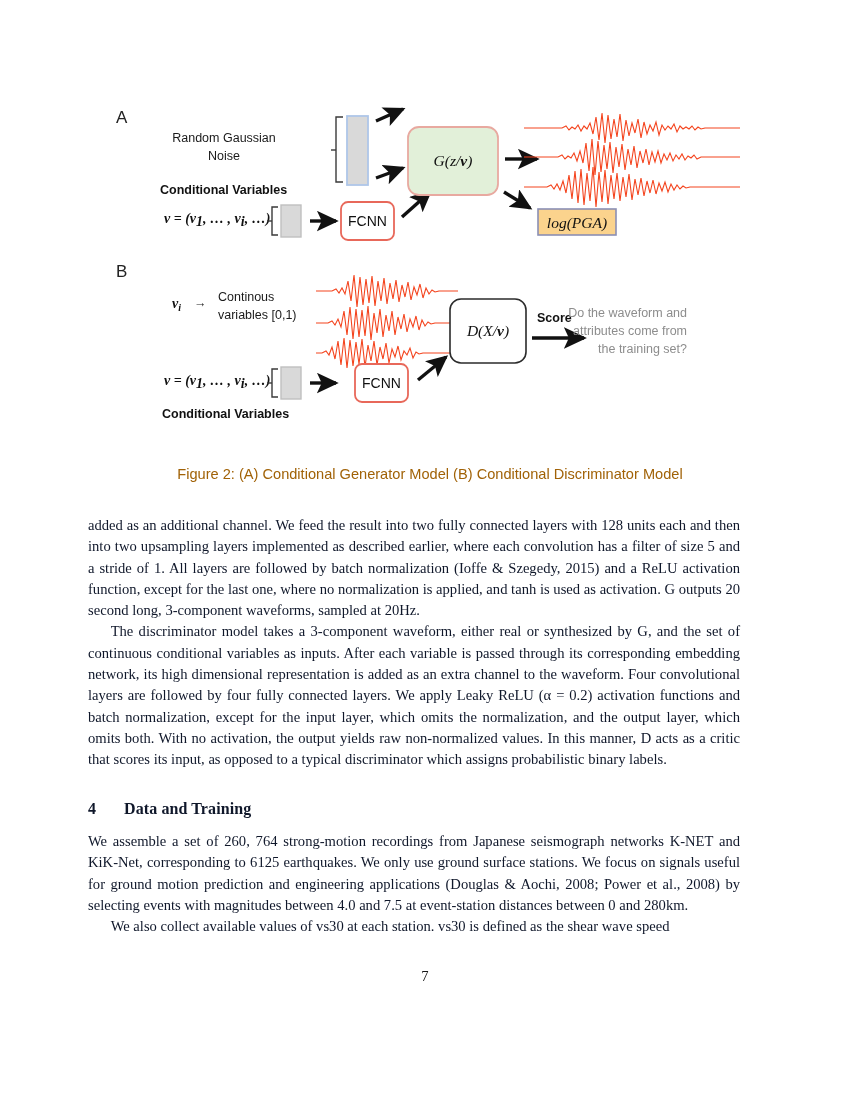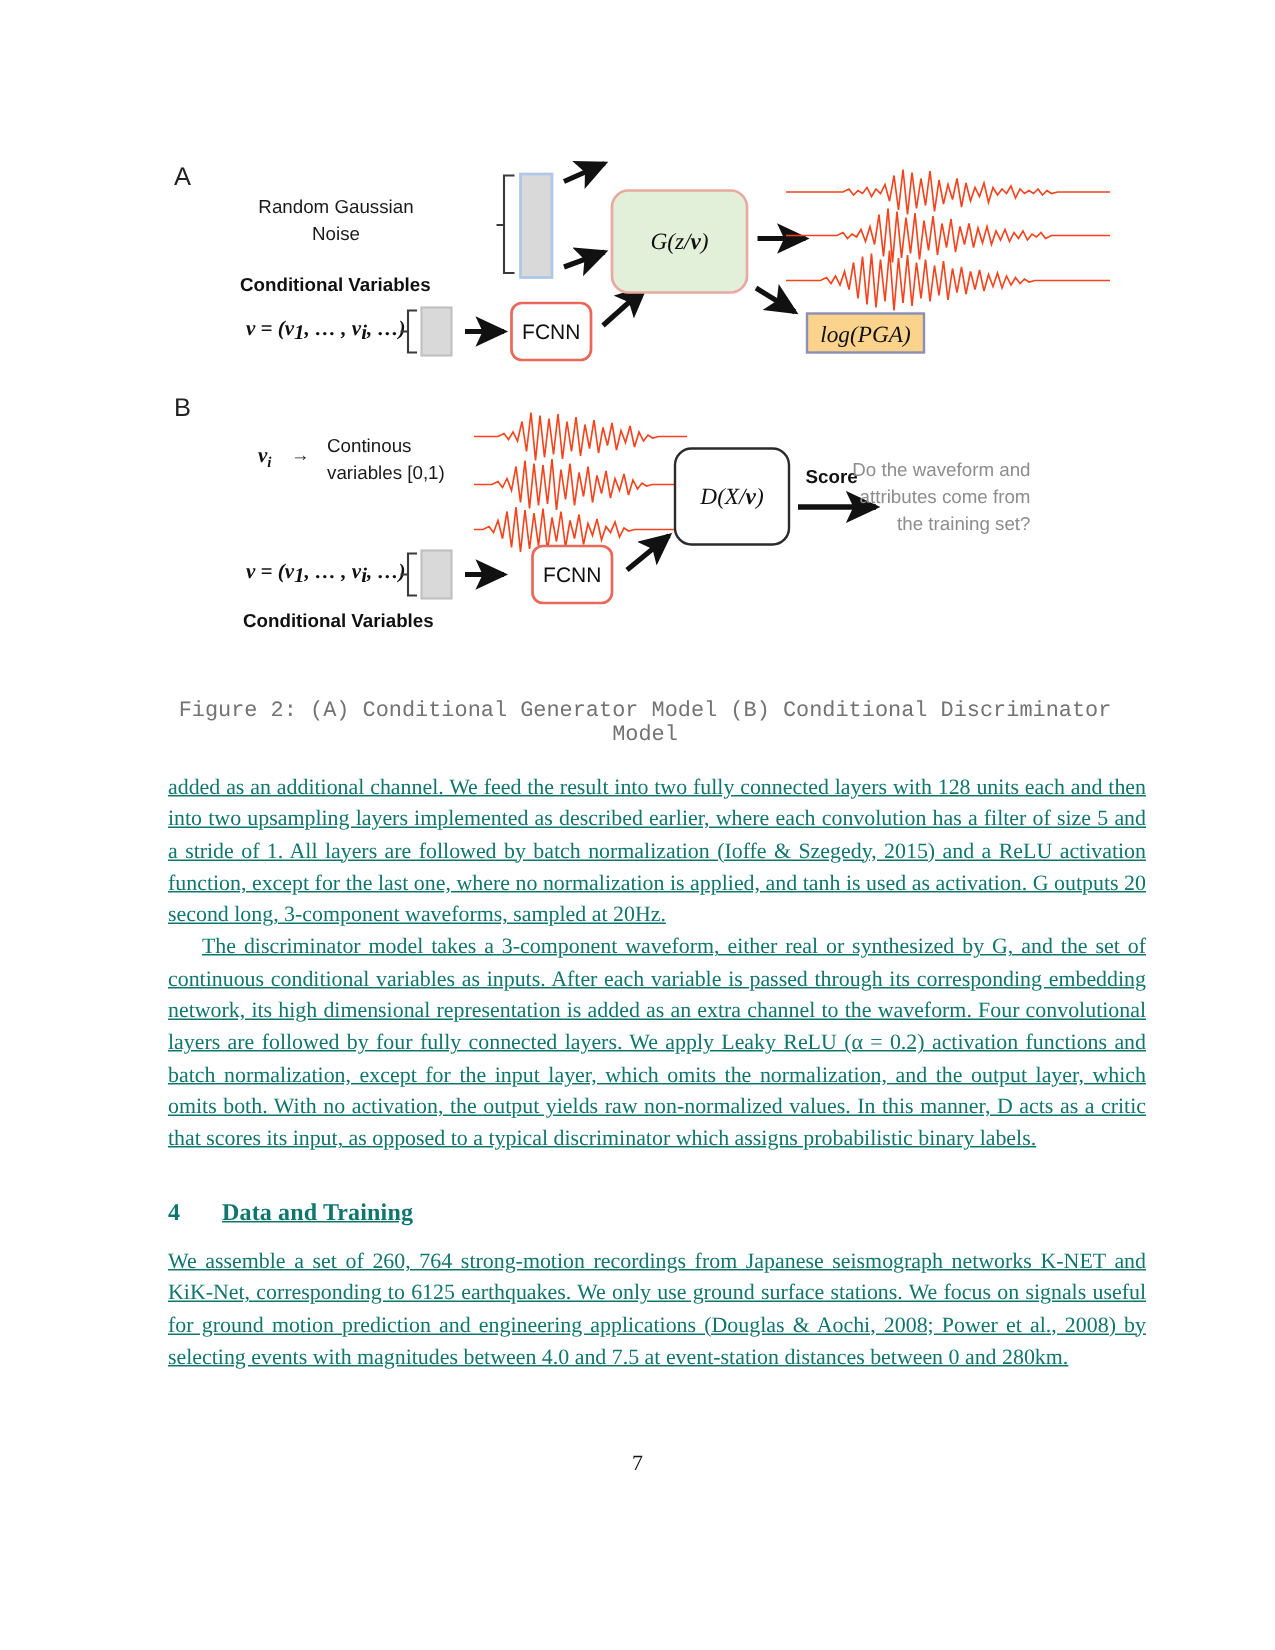--- a/index.html
+++ b/index.html
@@ -78,36 +78,35 @@
     fill: #111;
   }
 
   
   .caption {
     position: absolute;
     left: 100px;
     top: 466px;
     width: 660px;
     text-align: center;
-    font-family: Liberation Mono, monospace;
+    font-family: Liberation Sans, sans-serif;
     font-size: 14.6px;
-    color: #737373;
+    color: #a16207;
   }
 
   .body-col {
     position: absolute;
-    left: 112px;
+    left: 88px;
     top: 515px;
     width: 652px;
     font-family: "Liberation Serif", serif;
     font-size: 14.6px;
     line-height: 1.46;
-    color: #0f766e;
+    color: #0f172a;
     text-align: justify;
-    text-decoration: underline;
   }
   .body-col p {
     margin: 0;
     text-indent: 0;
   }
   .body-col p.indent {
     text-indent: 1.55em;
   }
   .section-head {
     margin: 26px 0 11px 0;
@@ -234,17 +233,18 @@
 
   <div class="body-col">
     <p>added as an additional channel. We feed the result into two fully connected layers with 128 units each and then into two upsampling layers implemented as described earlier, where each convolution has a filter of size 5 and a stride of 1. All layers are followed by batch normalization (Ioffe &amp; Szegedy, 2015) and a ReLU activation function, except for the last one, where no normalization is applied, and tanh is used as activation. G outputs 20 second long, 3-component waveforms, sampled at 20Hz.</p>
     <p class="indent">The discriminator model takes a 3-component waveform, either real or synthesized by G, and the set of continuous conditional variables as inputs. After each variable is passed through its corresponding embedding network, its high dimensional representation is added as an extra channel to the waveform. Four convolutional layers are followed by four fully connected layers. We apply Leaky ReLU (α = 0.2) activation functions and batch normalization, except for the input layer, which omits the normalization, and the output layer, which omits both. With no activation, the output yields raw non-normalized values. In this manner, D acts as a critic that scores its input, as opposed to a typical discriminator which assigns probabilistic binary labels.</p>
 
     <div class="section-head">
       <span class="secnum">4</span><span>Data and Training</span>
     </div>
 
     <p>We assemble a set of 260, 764 strong-motion recordings from Japanese seismograph networks K-NET and KiK-Net, corresponding to 6125 earthquakes. We only use ground surface stations. We focus on signals useful for ground motion prediction and engineering applications (Douglas &amp; Aochi, 2008; Power et al., 2008) by selecting events with magnitudes between 4.0 and 7.5 at event-station distances between 0 and 280km.</p>
+    <p class="indent">We also collect available values of vs30 at each station. vs30 is defined as the shear wave speed</p>
   </div>
 
   <div class="page-number">7</div>
 
 </div>
 
 </body></html>

